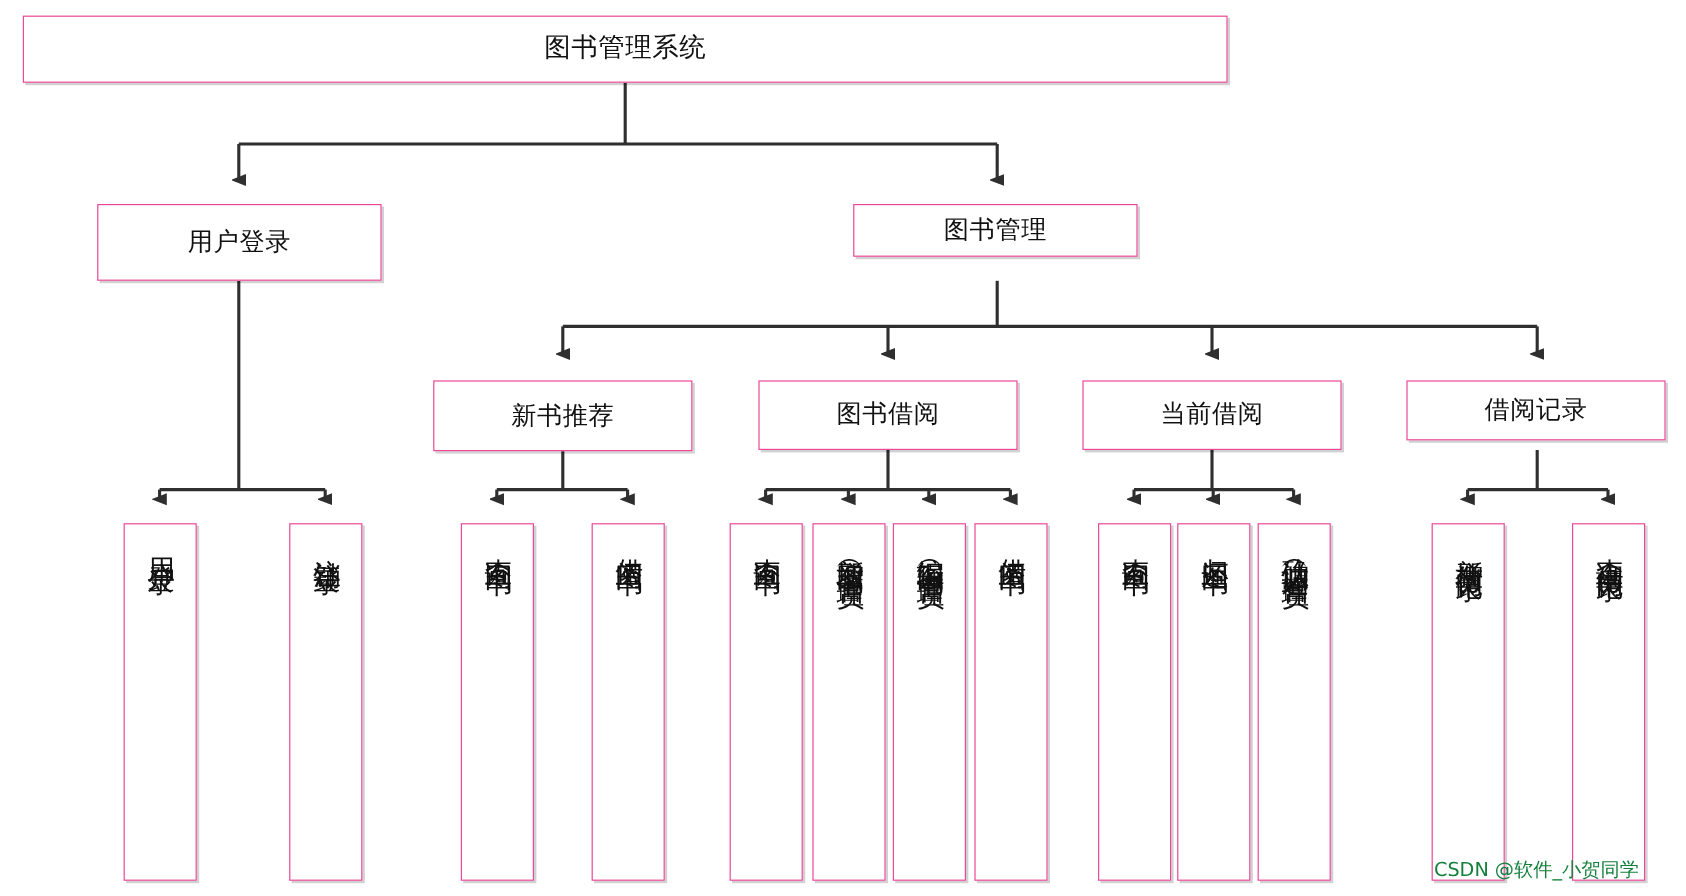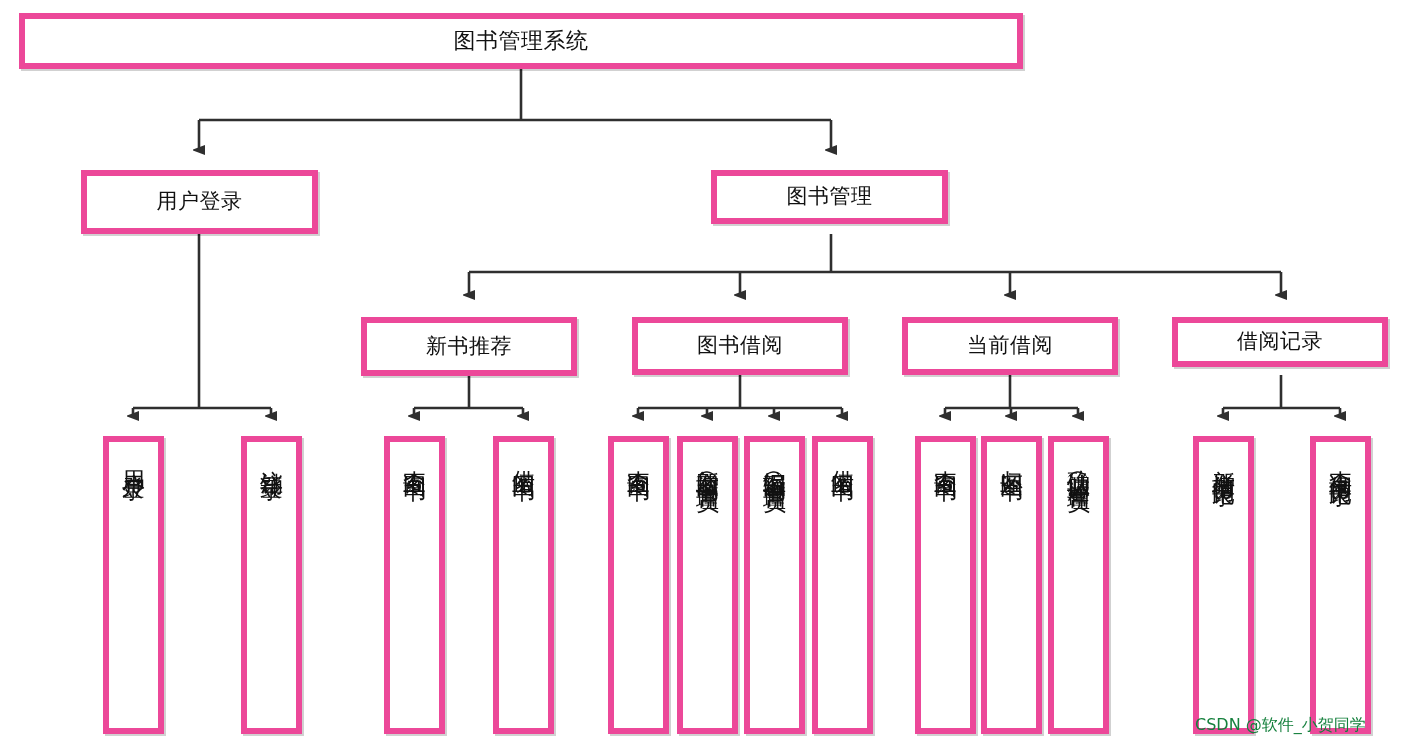--- a/index.html
+++ b/index.html
@@ -20,21 +20,21 @@
     left: 0;
     top: 0;
     width: 1405px;
     height: 747px;
     pointer-events: none;
   }
   .node {
     position: absolute;
     box-sizing: border-box;
     background: #ffffff;
-    border: 6px solid #ec4899;
+    border: 1px solid #ec4899;
     box-shadow: 2px 2px 0 rgba(0,0,0,0.18);
     display: flex;
     align-items: center;
     justify-content: center;
     color: #111111;
     z-index: 2;
   }
   .node .label {
     display: block;
     text-align: center;
@@ -124,21 +124,21 @@
     </g>
   </svg>
 
   <div class="node horiz root" style="left:19px; top:13px; width:1004px; height:56px;">
     <span class="label">图书管理系统</span>
   </div>
 
   <div class="node horiz" style="left:81px; top:170px; width:237px; height:64px;">
     <span class="label">用户登录</span>
   </div>
-  <div class="node horiz" style="left:711px; top:170px; width:237px; height:54px;">
+  <div class="node horiz" style="left:711px; top:170px; width:237px; height:44px;">
     <span class="label">图书管理</span>
   </div>
 
   <div class="node horiz" style="left:361px; top:317px; width:216px; height:59px;">
     <span class="label">新书推荐</span>
   </div>
   <div class="node horiz" style="left:632px; top:317px; width:216px; height:58px;">
     <span class="label">图书借阅</span>
   </div>
   <div class="node horiz" style="left:902px; top:317px; width:216px; height:58px;">

